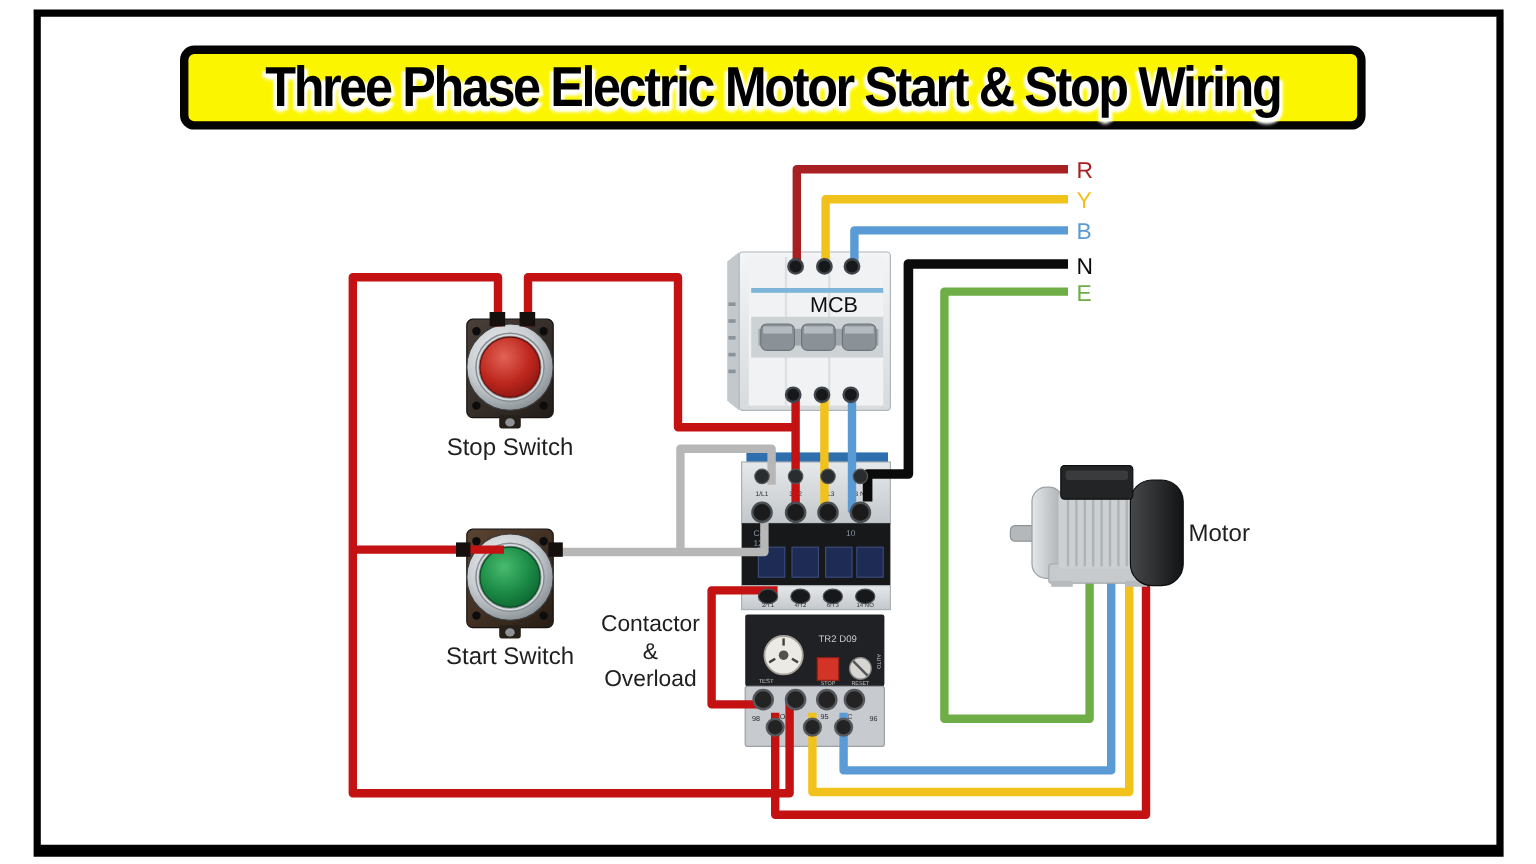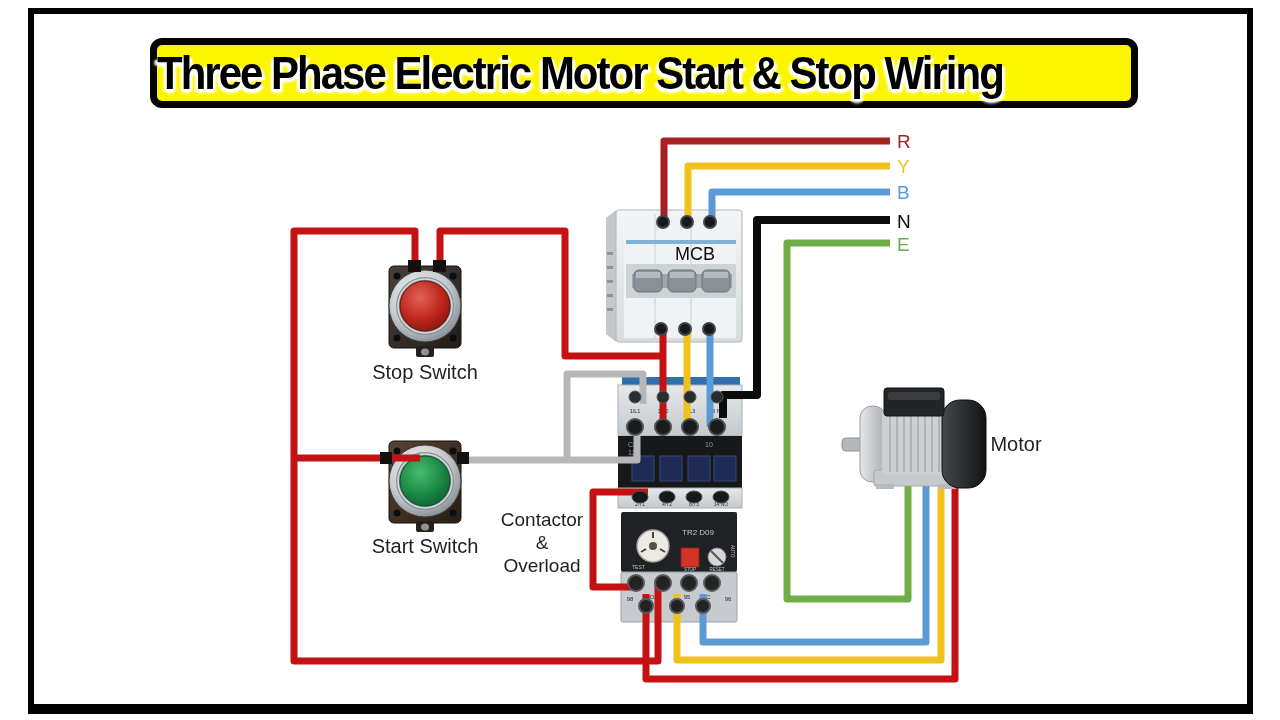--- a/index.html
+++ b/index.html
@@ -2,21 +2,21 @@
 <html><head>
 <meta charset="utf-8">
 <style>
   html,body{margin:0;padding:0;background:#fff;}
   #stage{position:relative;width:1280px;height:720px;background:#ffffff;overflow:hidden;
          font-family:"Liberation Sans",sans-serif;}
   #frame{position:absolute;left:28px;top:8px;width:1225px;height:706px;box-sizing:border-box;
          border:6px solid #000;border-bottom-width:10px;}
   #title-bar{position:absolute;left:150px;top:38px;width:988px;height:70px;box-sizing:border-box;
          background:#fcf500;border:7px solid #040404;border-radius:12px;
-         display:flex;align-items:center;}
+         display:flex;align-items:center;justify-content:center;}
   #title-bar span{font-weight:bold;font-size:42px;letter-spacing:-2px;white-space:nowrap;color:#000;
          transform:scaleY(1.12);
          text-shadow:-3px 3px 2px #ffffff,3px 3px 2px #ffffff,0 4px 3px #ffffff;}
   svg{position:absolute;left:0;top:0;}
   text{font-family:"Liberation Sans",sans-serif;}
   .lbl{font-size:20px;fill:#1f1f1f;}
   .tiny{fill:#2a2a2e;}
 </style>
 </head>
 <body>

